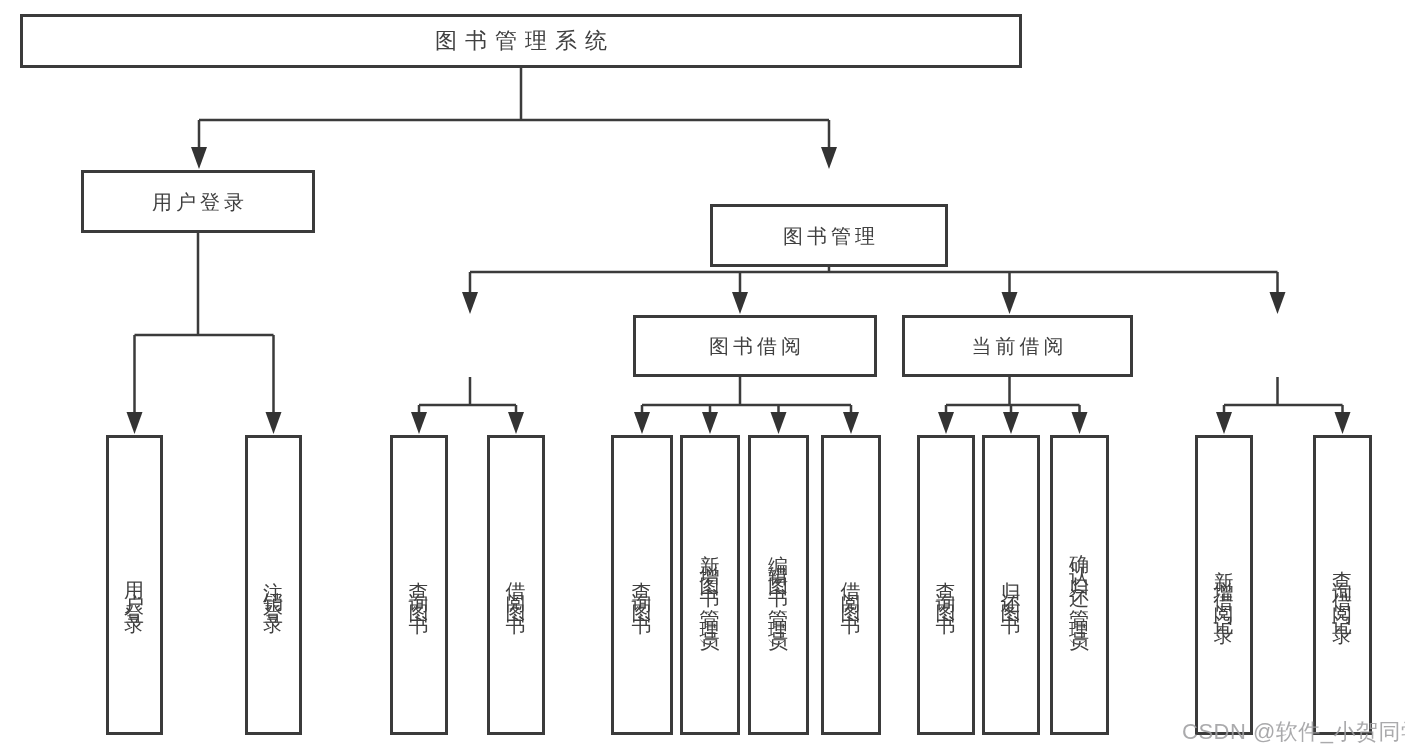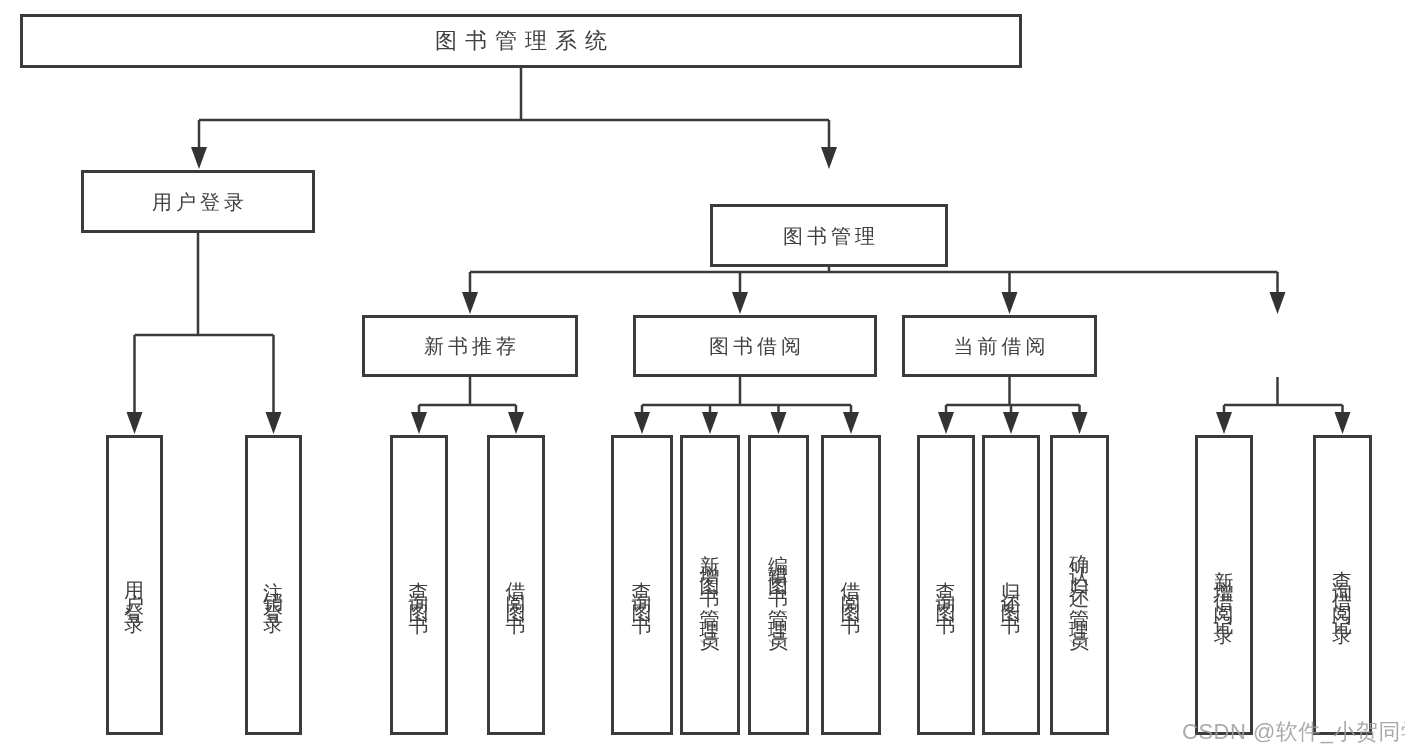--- a/index.html
+++ b/index.html
@@ -99,23 +99,22 @@
       <polygon points="1216,412 1232,412 1224,434"></polygon>
       <polygon points="1334.5,412 1350.5,412 1342.5,434"></polygon>
     </g>
   </svg>
 
   <div class="node root-node" style="left:20px; top:14px; width:1002px; height:54px;">图书管理系统</div>
 
   <div class="node h-node" style="left:81px; top:170px; width:234px; height:63px;">用户登录</div>
   <div class="node h-node" style="left:710px; top:170px; width:238px; height:63px;margin-top:34px;">图书管理</div>
 
-  <div class="node h-node" style="left:362px; top:315px; width:216px; height:62px;">新书推荐</div>
   <div class="node h-node" style="left:633px; top:315px; width:244px; height:62px;">图书借阅</div>
-  <div class="node h-node" style="left:902px; top:315px; width:195px; height:62px;">当前借阅</div>
+  <div class="node h-node" style="left:902px; top:315px; width:231px; height:62px;">当前借阅</div>
 
   <div class="node v-node" style="left:106px; top:435px; width:57px; height:300px;">用户登录</div>
   <div class="node v-node" style="left:245px; top:435px; width:57px; height:300px;">注销登录</div>
 
   <div class="node v-node" style="left:390px; top:435px; width:58px; height:300px;">查询图书</div>
   <div class="node v-node" style="left:487px; top:435px; width:58px; height:300px;">借阅图书</div>
 
   <div class="node v-node" style="left:611px; top:435px; width:62px; height:300px;">查询图书</div>
   <div class="node v-node" style="left:680px; top:435px; width:60px; height:300px;">新增图书（管理员）</div>
   <div class="node v-node" style="left:748px; top:435px; width:61px; height:300px;">编辑图书（管理员）</div>

